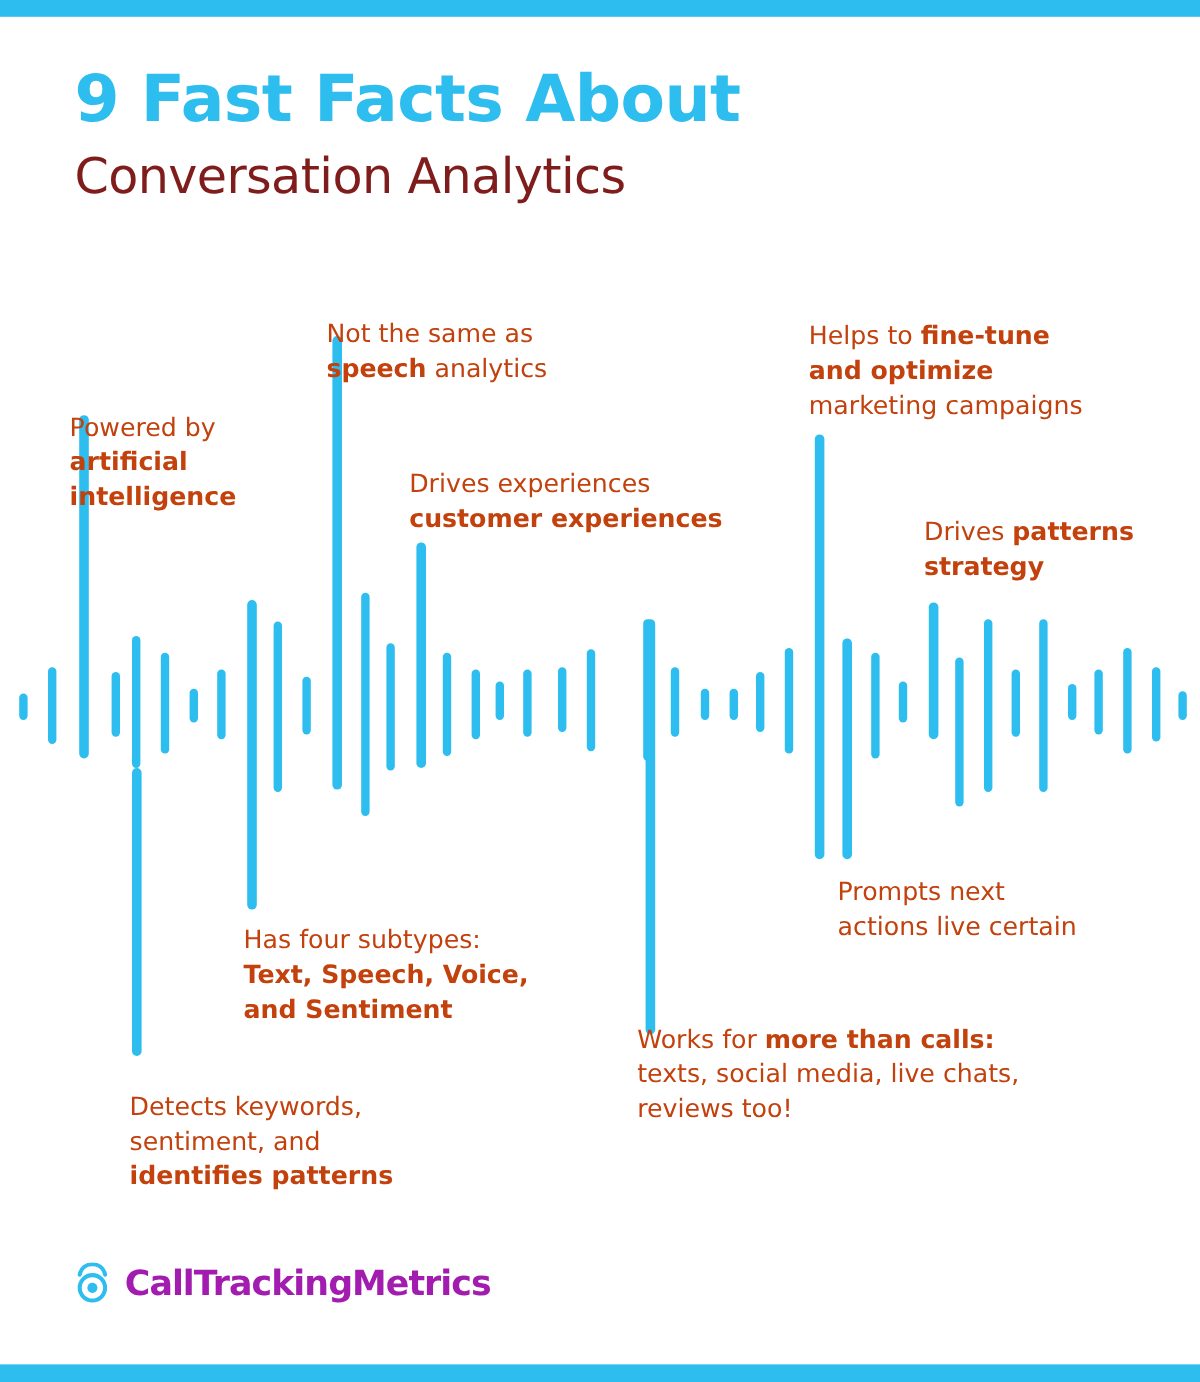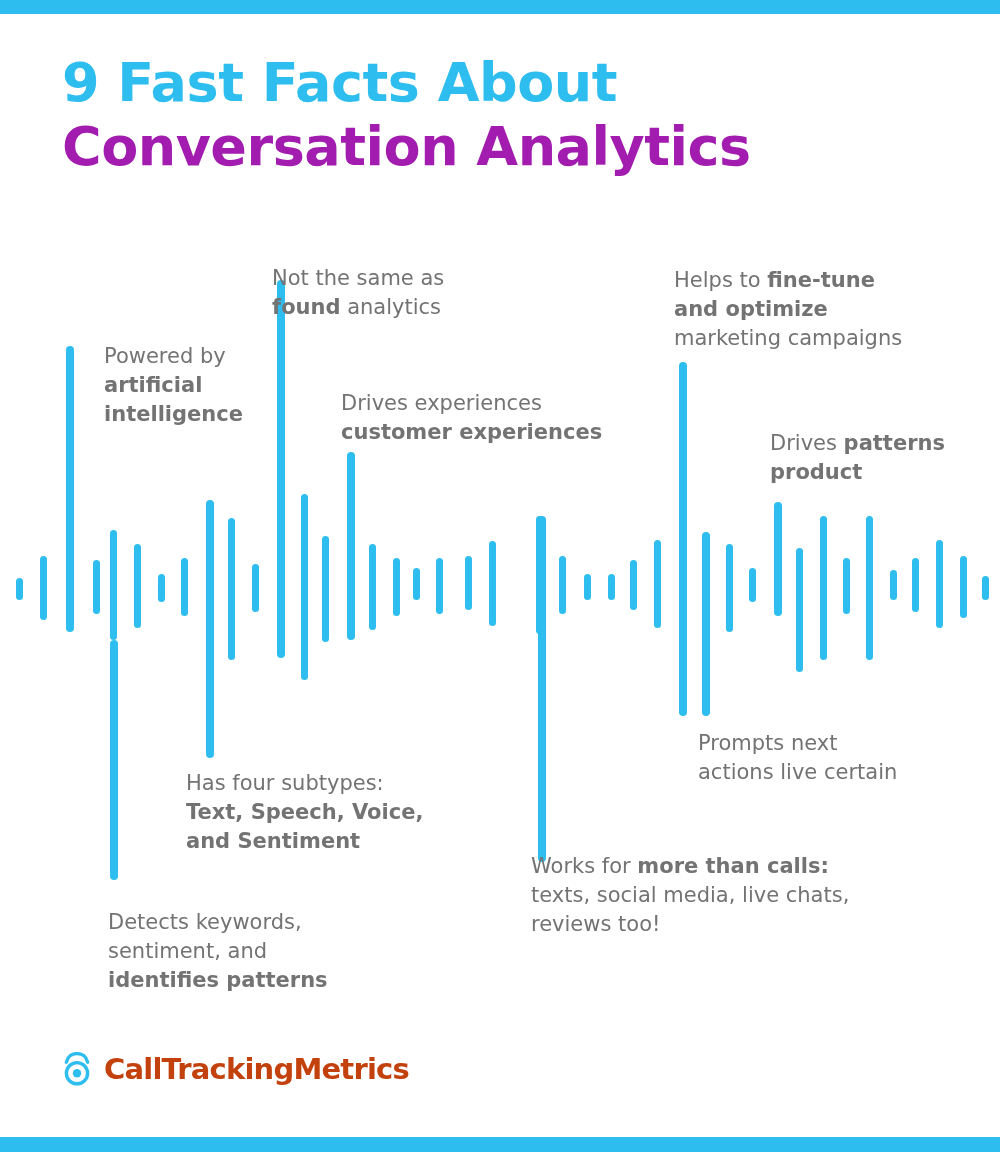--- a/index.html
+++ b/index.html
@@ -54,25 +54,25 @@
     font-family: "DejaVu Sans", sans-serif;
     font-weight: 700;
     font-size: 54px;
     line-height: 62px;
     letter-spacing: -0.5px;
     color: #2ebdef;
     white-space: nowrap;
   }
   .headline-line2 {
     font-family: "DejaVu Sans", sans-serif;
-    font-weight: 700;
-    font-size: 54px;
+    font-weight: 400;
+    font-size: 41px;
     line-height: 66px;
     letter-spacing: -0.5px;
-    color: #a21caf;
+    color: #7f1d1d;
     white-space: nowrap;
   }
 
   
   .wave-layer {
     position: absolute;
     left: 0;
     top: 0;
     width: 1000px;
     height: 1152px;
@@ -88,33 +88,33 @@
     width: 8px;
     border-radius: 4px;
   }
 
   
   .fact {
     position: absolute;
     font-family: "DejaVu Sans", sans-serif;
     font-size: 21px;
     line-height: 29px;
-    color: #737373;
+    color: #c2410c;
     font-weight: 400;
   }
   .fact b {
     font-weight: 700;
   }
 
-  .fact-ai            { left: 58px;  top: 342px;  width: 210px; margin-left: 46px; }
+  .fact-ai            { left: 58px;  top: 342px;  width: 210px; }
   .fact-speech        { left: 272px; top: 264px;  width: 250px; }
   .fact-cx            { left: 341px; top: 389px;  width: 300px; }
   .fact-finetune      { left: 674px; top: 266px;  width: 285px; }
   .fact-product       { left: 770px; top: 429px;  width: 200px; }
-  .fact-subtypes      { left: 186px; top: 769px;  width: 265px; }
+  .fact-subtypes      { left: 203px; top: 769px;  width: 265px; }
   .fact-keywords-left { left: 108px; top: 895px;  width: 255px; margin-top: 13px; }
   .fact-morecalls     { left: 531px; top: 852px;  width: 370px; }
   .fact-prompts       { left: 698px; top: 729px;  width: 270px; }
 
   
   .logo {
     position: absolute;
     left: 60px;
     top: 1052px;
     display: flex;
@@ -124,21 +124,21 @@
   .logo-mark {
     width: 34px;
     height: 34px;
     flex: 0 0 34px;
   }
   .logo-word {
     font-family: "DejaVu Sans", sans-serif;
     font-weight: 700;
     font-size: 29px;
     letter-spacing: -0.8px;
-    color: #c2410c;
+    color: #a21caf;
     white-space: nowrap;
   }
 </style>
 </head>
 <body>
 
 <div class="page">
 
   <div class="rule-top"></div>
 
@@ -193,34 +193,34 @@
       <div class="wave-bar" style="left: 982px; top: 576px; height: 24px; background: rgb(46, 189, 239);"></div>
     </div>
 
   <div class="fact fact-ai" id="fact-0" title="Powered by artificial intelligence">
       <div><span>Powered by</span></div>
       <div><b>artificial</b></div>
       <div><b>intelligence</b></div>
     </div>
   <div class="fact fact-speech" id="fact-1" title="Not the same as speech analytics">
       <div><span>Not the same as</span></div>
-      <div><b>found</b><span> analytics</span></div>
+      <div><b>speech</b><span> analytics</span></div>
     </div>
   <div class="fact fact-cx" id="fact-2" title="Drives exceptional customer experiences">
       <div><span>Drives experiences</span></div>
       <div><b>customer experiences</b></div>
     </div>
   <div class="fact fact-finetune" id="fact-3" title="Helps to fine-tune and optimize marketing campaigns">
       <div><span>Helps to </span><b>fine-tune</b></div>
       <div><b>and optimize</b></div>
       <div><span>marketing campaigns</span></div>
     </div>
   <div class="fact fact-product" id="fact-4" title="Drives product strategy">
       <div><span>Drives </span><b>patterns</b></div>
-      <div><b>product</b></div>
+      <div><b>strategy</b></div>
     </div>
   <div class="fact fact-subtypes" id="fact-5" title="Has four subtypes: Text, Speech, Voice, and Sentiment">
       <div><span>Has four subtypes:</span></div>
       <div><b>Text, Speech, Voice,</b></div>
       <div><b>and Sentiment</b></div>
     </div>
   <div class="fact fact-keywords-left" id="fact-6" title="Detects keywords, sentiment, and identifies patterns">
       <div><span>Detects keywords,</span></div>
       <div><span>sentiment, and</span></div>
       <div><b>identifies patterns</b></div>

